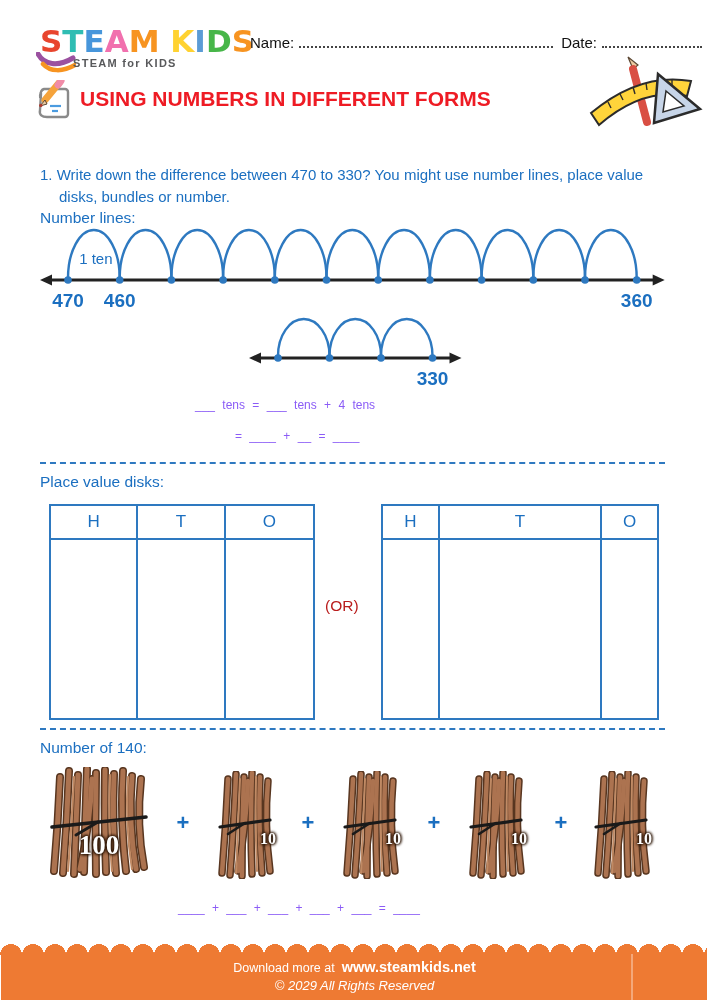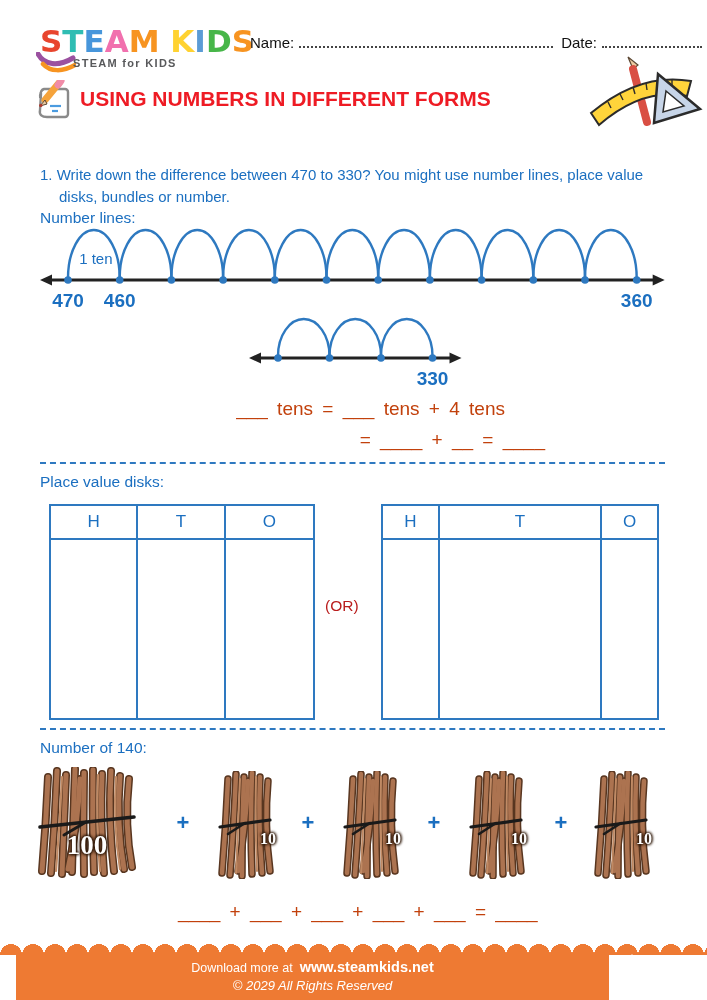--- a/index.html
+++ b/index.html
@@ -24,21 +24,21 @@
 
   .blue{color:#1B6FC0;}
   .intro{left:40px;top:119px;width:562px;font-size:15px;font-weight:bold;line-height:21px;}
   .question{left:40px;top:164px;width:608px;font-size:15px;line-height:22px;
             padding-left:19px;text-indent:-19px;}
   .sec-head{font-size:15.5px;font-weight:normal;}
   #nlhead{left:40px;top:209px;}
   #pvhead{left:40px;top:473px;}
   #bhead{left:40px;top:739px;}
 
-  .eq{color:#c2410c;font-size:19px;text-align:right;word-spacing:4px;white-space:nowrap;}
+  .eq{color:#8b5cf6;font-size:12px;text-align:left;word-spacing:4px;white-space:nowrap;}
   #eq1{left:195px;top:398px;width:310px;}
   #eq2{left:235px;top:429px;width:310px;}
   #eq3{left:178px;top:901px;width:354px;}
 
   .dashed-sep{border-top:2px dashed #2E79C0;height:0;width:625px;left:40px;}
   #sep1{top:462px;} #sep2{top:728px;}
 
   
   .pv{border:2px solid #2E79C0;display:grid;grid-template-rows:34px 1fr;height:212px;background:#fff;}
   #pvL{left:49px;top:504px;width:262px;grid-template-columns:1fr 1fr 1fr;}
@@ -48,34 +48,34 @@
   .pv .br{border-right:2px solid #2E79C0;}
   #or{left:325px;top:597px;font-size:15.5px;color:#b91c1c;}
 
   
   .bundle{position:absolute;}
   .bundle svg{position:absolute;left:0;top:0;width:100%;height:100%;}
   .bundle-label{position:absolute;left:0;right:0;text-align:center;color:#fff;
       font-family:"Liberation Serif",serif;font-weight:bold;
       text-shadow:0 1px 3px rgba(46,24,8,.95),0 -1px 3px rgba(46,24,8,.95),
                   1px 0 3px rgba(46,24,8,.95),-1px 0 3px rgba(46,24,8,.95);}
-  #b0{left:34px;top:764px;width:106px;height:118px;}
+  #b0{left:46px;top:764px;width:106px;height:118px;}
   #b0 .bundle-label{top:66px;font-size:27px;}
   .bsmall{top:770px;width:64px;height:110px;}
   .bsmall .bundle-label{top:60px;font-size:16px;text-align:right;}
   #b1{left:212px;} #b2{left:337px;} #b3{left:463px;} #b4{left:588px;}
   .plus{position:absolute;top:810px;width:22px;text-align:center;
         font-size:22px;font-weight:bold;color:#1B6FC0;}
   #p1{left:172px;} #p2{left:297px;} #p3{left:423px;} #p4{left:550px;}
 
   
   #scallop{left:0;top:941px;width:707px;height:14px;
       background-image:radial-gradient(circle 11px at 11px 14px,#EE7A33 98%,rgba(238,122,51,0) 100%);
       background-size:22px 14px;background-repeat:repeat-x;}
-  #footer{left:16px;top:954px;width:593px;height:46px;background:#EE7A33;color:#fff;}
+  #footer{left:1px;top:954px;width:707px;height:46px;background:#EE7A33;color:#fff;}
   .f1{margin-top:5px;display:flex;justify-content:center;align-items:baseline;gap:7px;font-size:12.5px;}
   .f1 .site{font-size:14.5px;font-weight:bold;}
   .f2{text-align:center;font-style:italic;font-size:13px;margin-top:3px;}
   #seam{left:631px;top:954px;width:2px;height:46px;background:rgba(255,255,255,.35);}
 </style>
 </head>
 <body>
 
 <div class="page">
 

